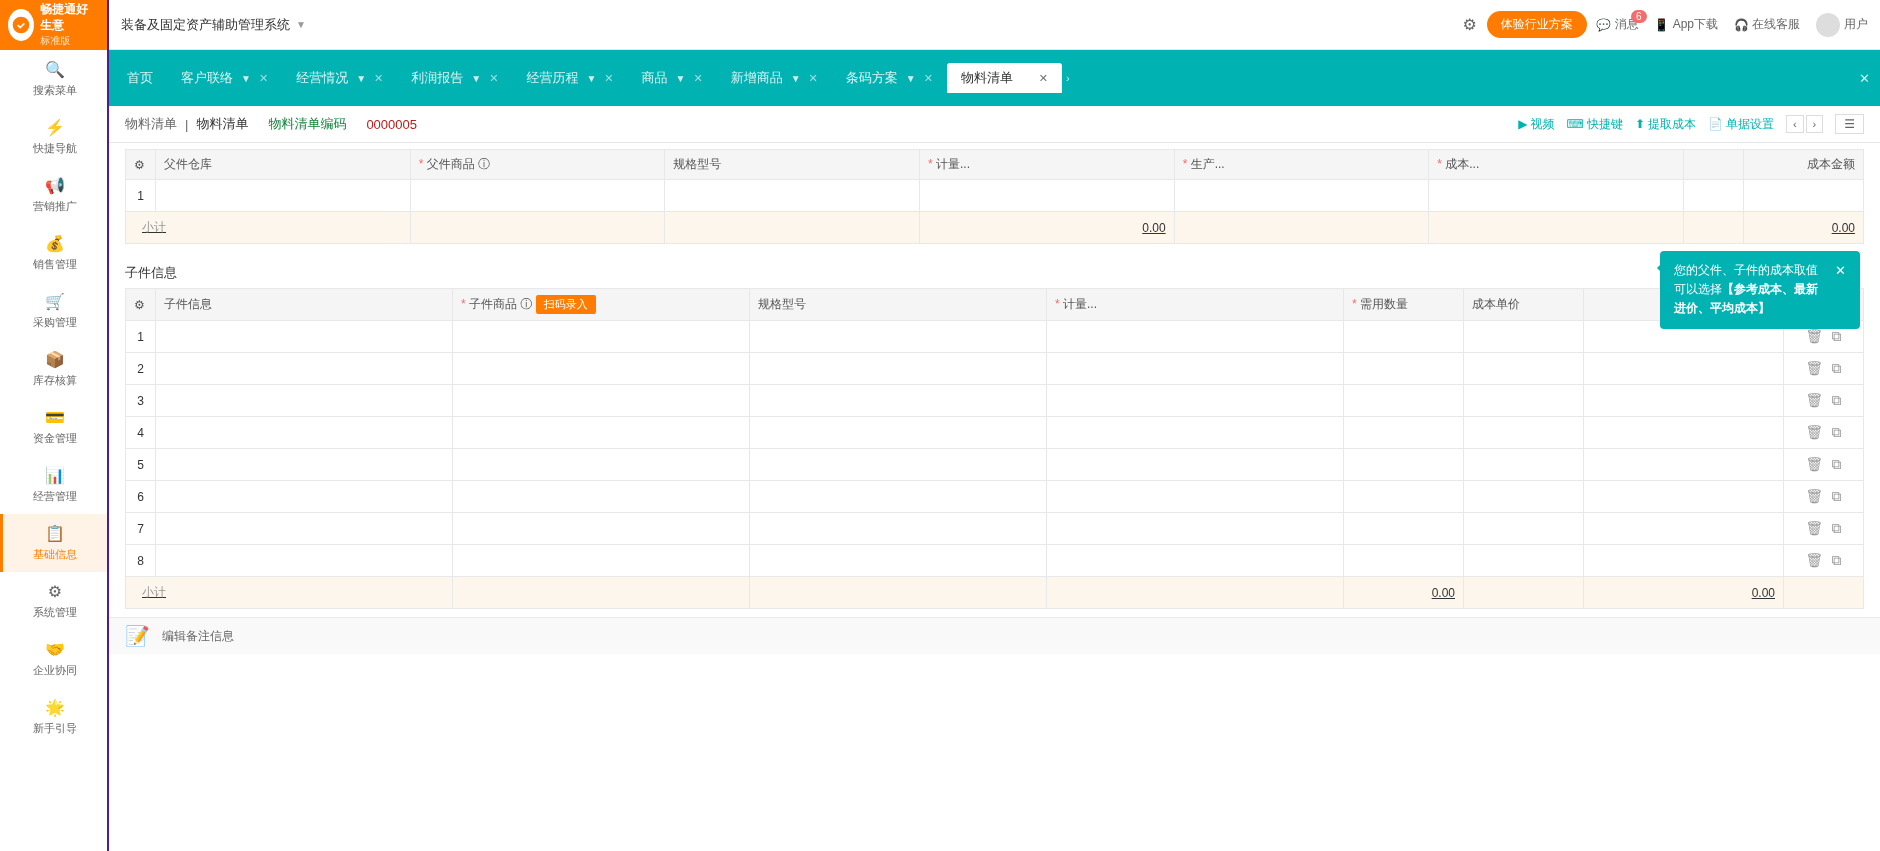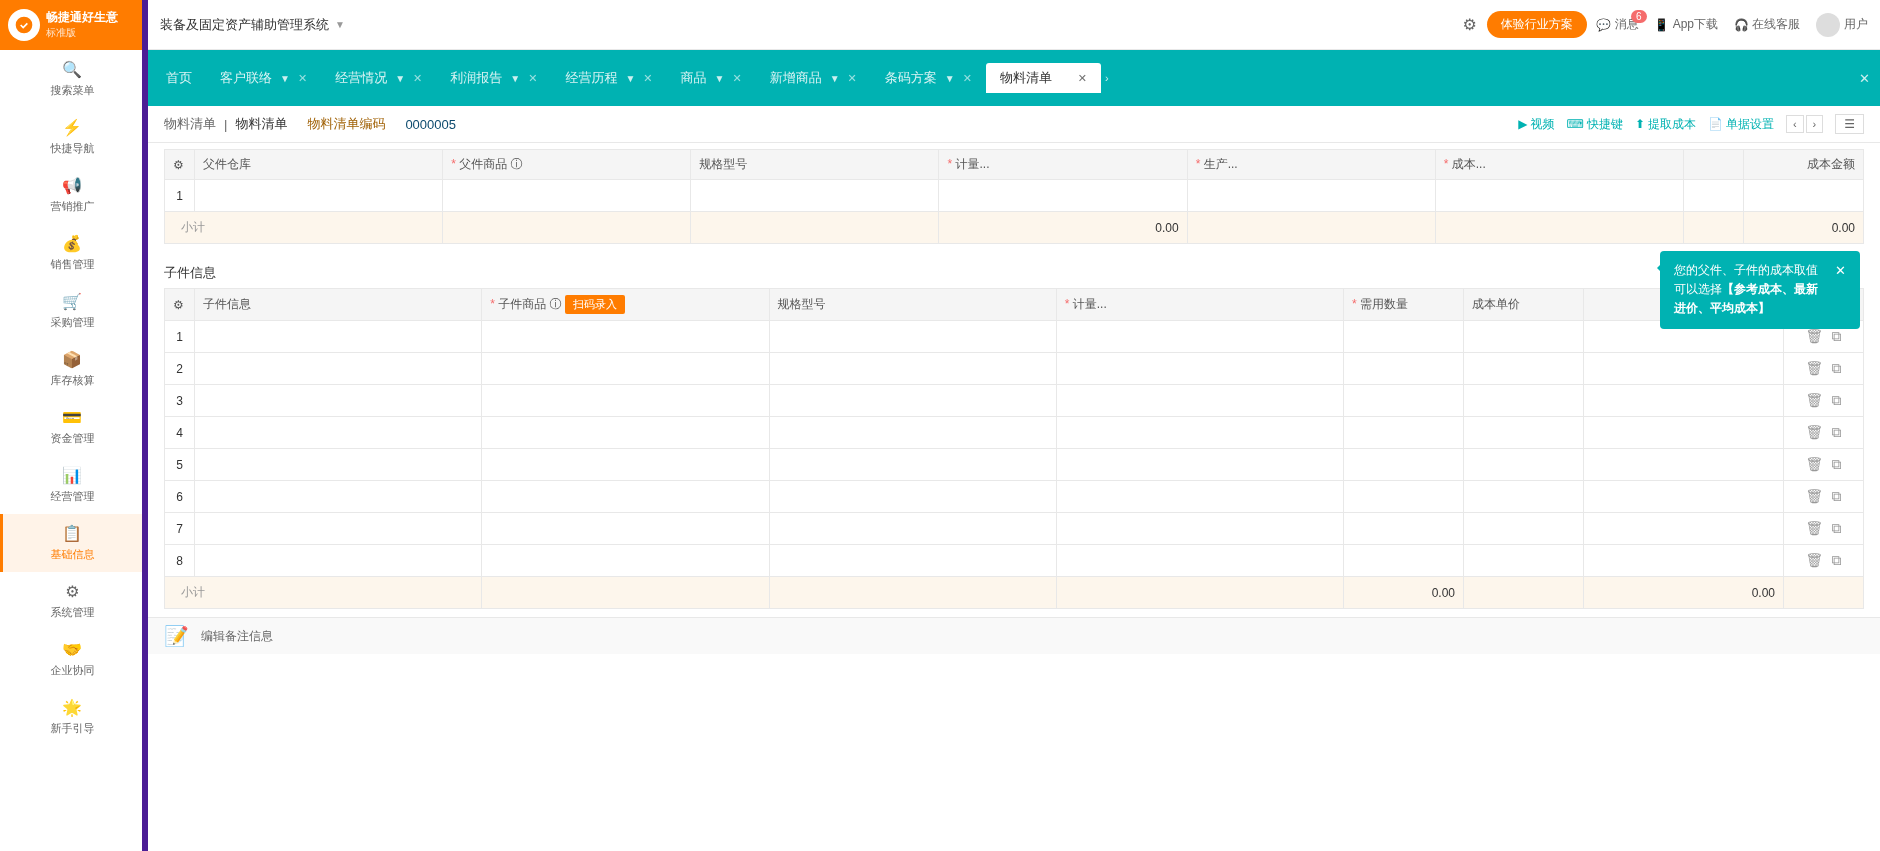--- a/index.html
+++ b/index.html
@@ -1,19 +1,19 @@
 <!DOCTYPE html>
 <html><head>
   <meta charset="utf-8">
   <style>
     * { box-sizing: border-box; margin: 0; padding: 0; }
     body { font-family: 'Microsoft YaHei', Arial, sans-serif; font-size: 13px; background: #f5f5f5; display: flex; height: 851px; overflow: hidden; }
 
     
-    .sidebar { width: 148px; background: #fff; border-right: 6px solid #4c1d95; display: flex; flex-direction: column; flex-shrink: 0; }
+    .sidebar { width: 109px; background: #fff; border-right: 2px solid #4c1d95; display: flex; flex-direction: column; flex-shrink: 0; }
     .sidebar-logo { background: #ff7c00; color: #fff; padding: 10px 8px; display: flex; align-items: center; gap: 6px; height: 50px; }
     .sidebar-logo-icon { width: 32px; height: 32px; background: #fff; border-radius: 50%; display: flex; align-items: center; justify-content: center; }
     .sidebar-logo-icon svg { width: 20px; height: 20px; }
     .sidebar-logo-text { font-size: 12px; font-weight: bold; line-height: 1.3; }
     .sidebar-logo-sub { font-size: 10px; color: rgba(255,255,255,0.8); }
     .sidebar-nav { flex: 1; overflow-y: auto; }
     .sidebar-item { display: flex; flex-direction: column; align-items: center; padding: 10px 5px; cursor: pointer; color: #666; gap: 4px; border-left: 3px solid transparent; }
     .sidebar-item.active { background: #fff3e8; color: #ff7c00; border-left-color: #ff7c00; }
     .sidebar-item-icon { font-size: 16px; }
     .sidebar-item-label { font-size: 11px; text-align: center; }
@@ -41,37 +41,37 @@
     .tab-arrow { color: rgba(255,255,255,0.8); padding: 0 4px; font-size: 11px; }
     .tab-dropdown { color: rgba(255,255,255,0.8); padding: 0 4px; font-size: 10px; }
 
     
     .content { flex: 1; overflow-y: auto; background: #fff; }
 
     
     .page-header { display: flex; align-items: center; padding: 8px 16px; border-bottom: 1px solid #e8e8e8; gap: 20px; }
     .page-breadcrumb { display: flex; align-items: center; gap: 8px; font-size: 13px; color: #666; }
     .breadcrumb-active { color: #333; font-weight: 500; }
-    .page-code-label { font-size: 13px; color: #a16207; }
-    .page-code-value { font-size: 13px; color: #0c4a6e; font-weight: 500; }
+    .page-code-label { font-size: 13px; color: #15803d; }
+    .page-code-value { font-size: 13px; color: #b91c1c; font-weight: 500; }
     .page-actions { margin-left: auto; display: flex; align-items: center; gap: 12px; font-size: 12px; color: #00b2b2; }
     .page-action-item { display: flex; align-items: center; gap: 3px; cursor: pointer; }
     .nav-arrows { display: flex; align-items: center; gap: 2px; }
     .nav-arrow { border: 1px solid #ddd; padding: 2px 6px; cursor: pointer; color: #666; font-size: 11px; }
     .menu-icon-btn { border: 1px solid #ddd; padding: 2px 8px; cursor: pointer; color: #666; }
 
     
     .section { padding: 6px 16px 0; }
     .section-title { font-size: 13px; font-weight: 500; color: #333; padding: 6px 0; }
 
     
     .data-table { width: 100%; border-collapse: collapse; font-size: 12px; }
     .data-table th { background: #f5f5f5; border: 1px solid #e8e8e8; padding: 6px 8px; text-align: left; color: #555; font-weight: 500; white-space: nowrap; }
     .data-table td { border: 1px solid #e8e8e8; padding: 4px 8px; color: #333; height: 32px; }
-    .data-table tr.subtotal td { background: #fdf6ec; font-weight: 500; }
+    .data-table tr.subtotal td { background: #fdf6ec; font-weight: 500; text-decoration: underline; }
     .required-star { color: #f56c6c; }
     .th-gear { width: 30px; text-align: center; }
     .th-actions { width: 80px; text-align: center; }
     .scan-btn { background: #ff7c00; color: #fff; border: none; padding: 2px 8px; border-radius: 2px; font-size: 11px; cursor: pointer; }
     .action-icons { display: flex; justify-content: center; gap: 8px; }
     .action-icon { color: #999; cursor: pointer; font-size: 14px; }
     .row-num { color: #999; text-align: center; }
     .subtotal-label { color: #999; padding-left: 8px; }
     .amount-right { text-align: right; }
 

